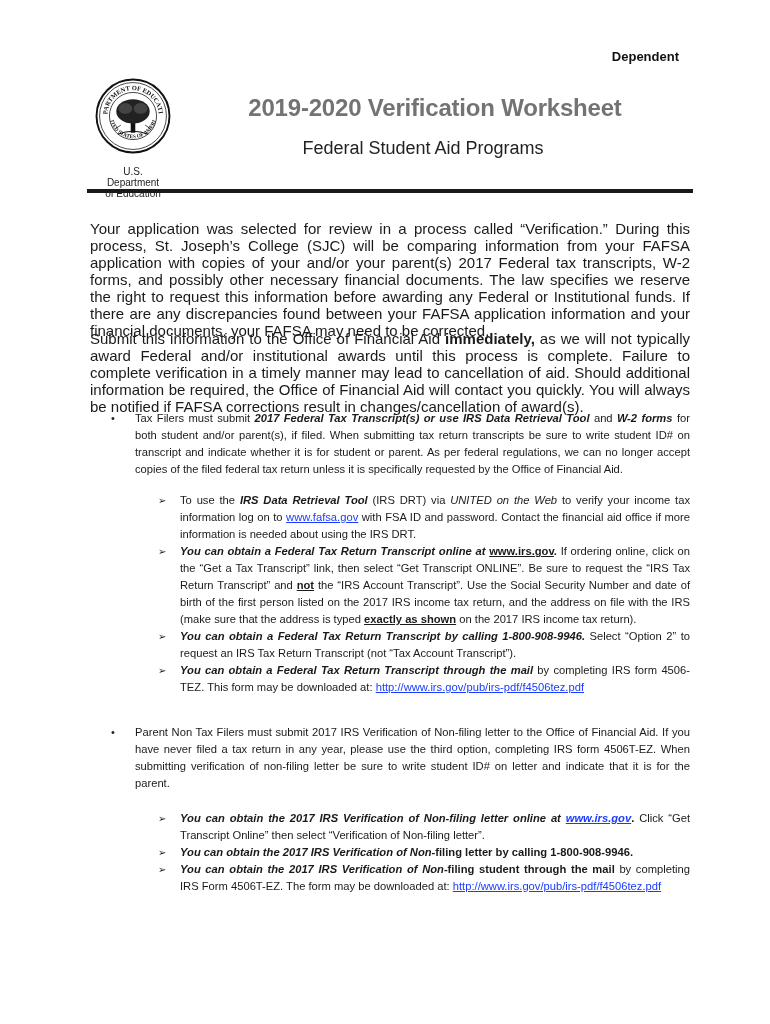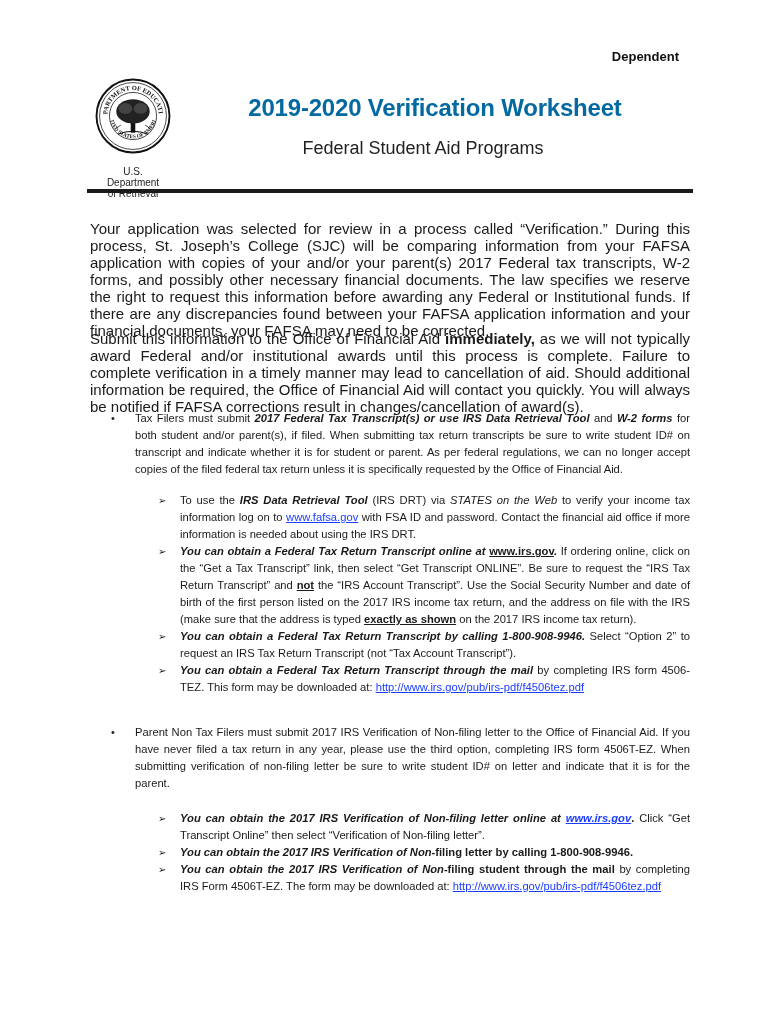--- a/index.html
+++ b/index.html
@@ -15,21 +15,21 @@
     }
     .seal {
       position: absolute; left: 95px; top: 78px; width: 76px; height: 76px;
     }
     .dept-label {
       position: absolute; left: 96px; top: 166px; width: 74px;
       font-size: 10px; line-height: 11px; text-align: center; color: #222;
     }
     .title {
       position: absolute; left: 200px; top: 94px; width: 470px; text-align: center;
-      font-size: 24px; font-weight: bold; color: #0369a1; letter-spacing: -0.2px;
+      font-size: 24px; font-weight: bold; color: #737373; letter-spacing: -0.2px;
     }
     .subtitle {
       position: absolute; left: 188px; top: 138px; width: 470px; text-align: center;
       font-size: 18px; color: #222;
     }
     .rule {
       position: absolute; left: 87px; top: 189px; width: 606px; height: 4px;
       background: #1a1a1a;
     }
 
@@ -89,42 +89,42 @@
     <rect x="47" y="50" width="6" height="22" fill="#111"></rect>
     <ellipse cx="50" cy="44" rx="22" ry="16" fill="#222"></ellipse>
     <ellipse cx="40" cy="40" rx="9" ry="7" fill="#444"></ellipse>
     <ellipse cx="60" cy="40" rx="9" ry="7" fill="#444"></ellipse>
     <path d="M 30 74 Q 50 66 70 74" stroke="#111" stroke-width="1.5" fill="none"></path>
     <path d="M 34 62 L 28 66 M 66 62 L 72 66" stroke="#111" stroke-width="1"></path>
   </svg>
 
   <div class="dept-label">
     <div>U.S. Department</div>
-    <div>of Retrieval</div>
+    <div>of Education</div>
   </div>
 
   <div class="title">2019-2020 Verification Worksheet</div>
   <div class="subtitle">Federal Student Aid Programs</div>
 
   <div class="rule"></div>
 
   <p class="body-text p1" style="margin:0">Your application was selected for review in a process called “Verification.” During this process, St. Joseph’s College (SJC) will be comparing information from your FAFSA application with copies of your and/or your parent(s) 2017 Federal tax transcripts, W-2 forms, and possibly other necessary financial documents. The law specifies we reserve the right to request this information before awarding any Federal or Institutional funds. If there are any discrepancies found between your FAFSA application information and your financial documents, your FAFSA may need to be corrected.</p>
 
   <p class="body-text p2" style="margin:0"><span>Submit this information to the Office of Financial Aid </span><span class="b">immediately,</span><span> as we will not typically award Federal and/or institutional awards until this process is complete. Failure to complete verification in a timely manner may lead to cancellation of aid. Should additional information be required, the Office of Financial Aid will contact you quickly. You will always be notified if FAFSA corrections result in changes/cancellation of award(s).</span></p>
 
   <div class="bullet-block b1">
     <div class="bullet">
       <span class="dot">•</span>
       <span>Tax Filers must submit </span><span class="bi">2017 Federal Tax Transcript(s) or use IRS Data Retrieval Tool</span><span> and </span><span class="bi">W-2 forms</span><span> for both student and/or parent(s), if filed. When submitting tax return transcripts be sure to write student ID# on transcript and indicate whether it is for student or parent. As per federal regulations, we can no longer accept copies of the filed federal tax return unless it is specifically requested by the Office of Financial Aid.</span>
     </div>
 
     <div class="sublist">
       <div class="sub">
         <span class="arrow">➢</span>
-        <span>To use the </span><span class="bi">IRS Data Retrieval Tool</span><span> (IRS DRT) via </span><span class="i">STATES on the Web</span><span> to verify your income tax information log on to </span><a class="link">www.fafsa.gov</a><span> with FSA ID and password. Contact the financial aid office if more information is needed about using the IRS DRT.</span>
+        <span>To use the </span><span class="bi">IRS Data Retrieval Tool</span><span> (IRS DRT) via </span><span class="i">UNITED on the Web</span><span> to verify your income tax information log on to </span><a class="link">www.fafsa.gov</a><span> with FSA ID and password. Contact the financial aid office if more information is needed about using the IRS DRT.</span>
       </div>
       <div class="sub">
         <span class="arrow">➢</span>
         <span class="bi">You can obtain a Federal Tax Return Transcript online at </span><a class="b u" style="color:#1a1a1a">www.irs.gov</a><span class="b">.</span><span> If ordering online, click on the “Get a Tax Transcript” link, then select “Get Transcript ONLINE”.  Be sure to request the “IRS Tax Return Transcript” and </span><span class="b u">not</span><span> the “IRS Account Transcript”. Use the Social Security Number and date of birth of the first person listed on the 2017 IRS income tax return, and the address on file with the IRS (make sure that the address is typed </span><span class="b u">exactly as shown</span><span> on the 2017 IRS income tax return).</span>
       </div>
       <div class="sub">
         <span class="arrow">➢</span>
         <span class="bi">You can obtain a Federal Tax Return Transcript by calling 1-800-908-9946.</span><span> Select “Option 2” to request an IRS Tax Return Transcript (not “Tax Account Transcript”).</span>
       </div>
       <div class="sub">

